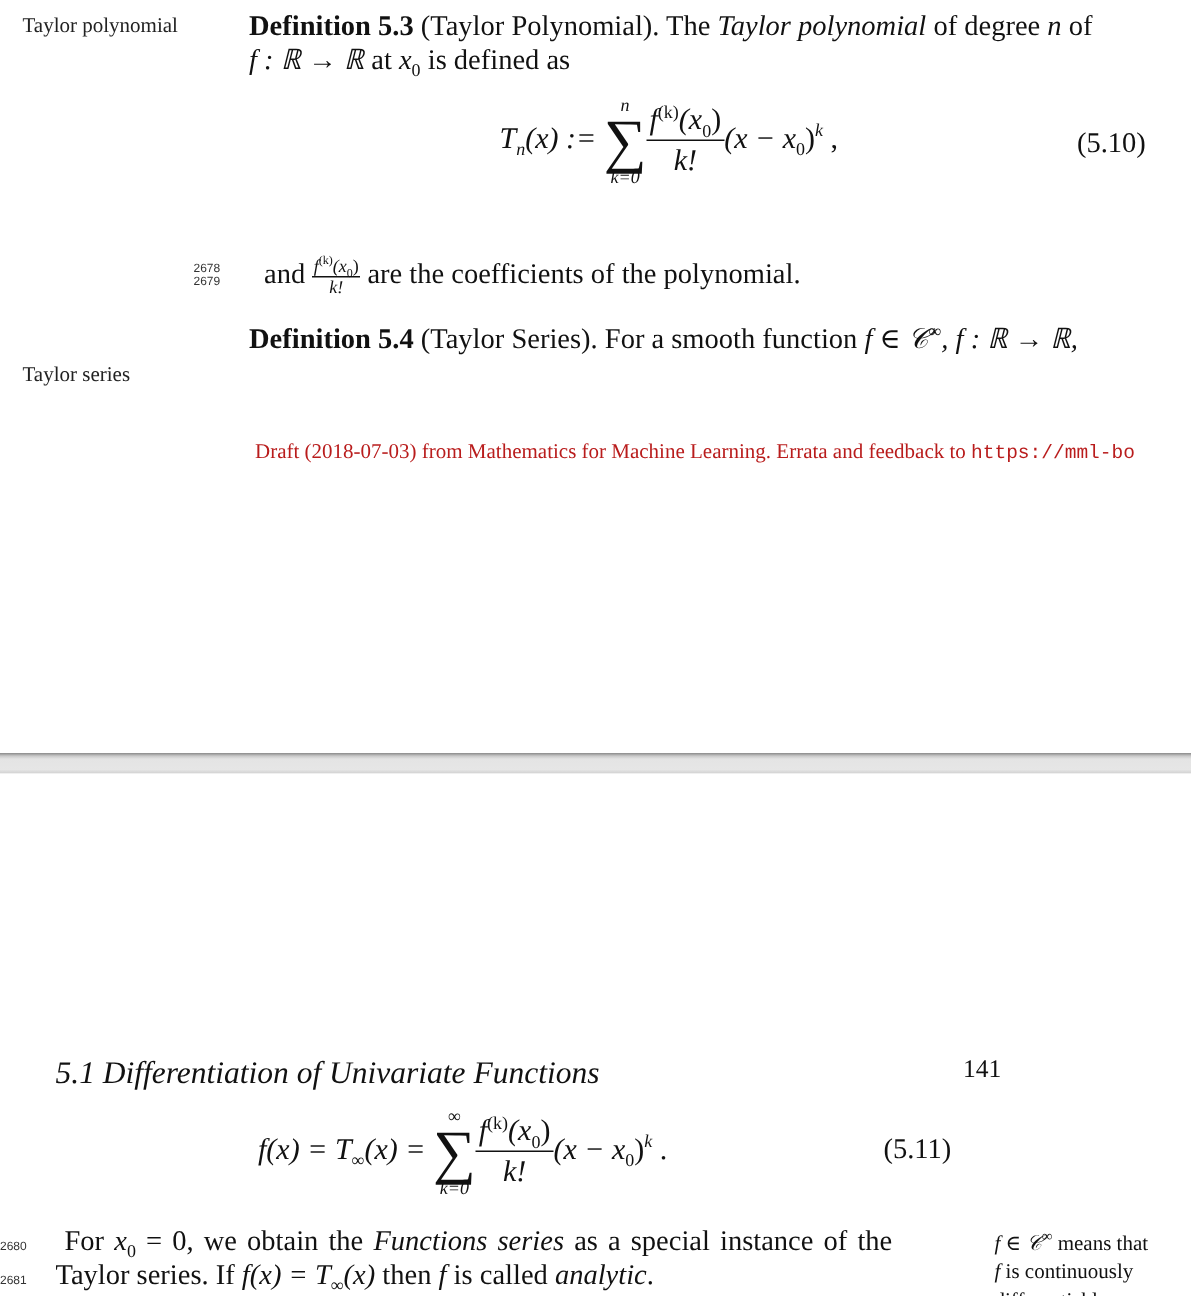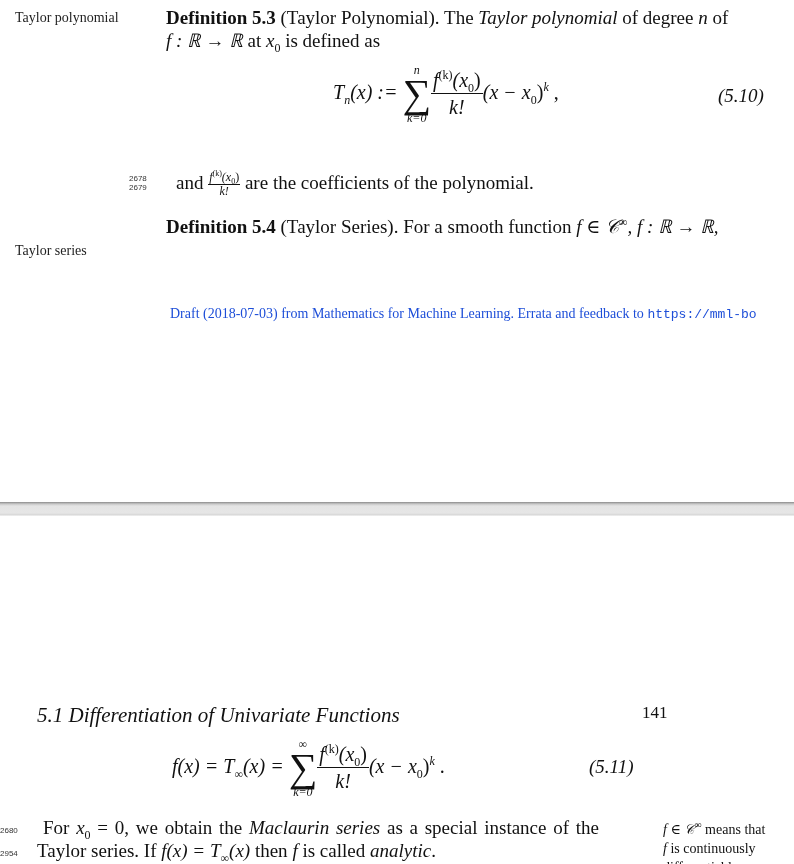--- a/index.html
+++ b/index.html
@@ -16,30 +16,30 @@
     background: linear-gradient(#8a8a8a 0px, #a9a9a9 1px, #c9c9c9 2px, #e4e4e4 4px, #e6e6e6 11px, #d6d6d6 13px, #fdfdfd 14px);
   }
   .abs { position: absolute; white-space: nowrap; }
   .margin-note { font-size: 14px; color: #222; }
   .lineno { font-family: "Liberation Sans", "DejaVu Sans", sans-serif; font-size: 8px; color: #333; }
   .body-text { font-size: 19px; line-height: 23px; }
   .m { font-style: italic; }
   b { font-weight: bold; }
   sub, sup { font-size: 12px; line-height: 0; }
   .eq { font-size: 20px; }
-  .eqno { font-size: 19px; font-style: italic; }
+  .eqno { font-size: 19px; }
   .frac { display: inline-block; vertical-align: middle; text-align: center; }
   .frac .num { display: block; border-bottom: 1px solid #111; padding: 0 2px 1px; }
   .frac .den { display: block; padding-top: 2px; }
   .sigma { display: inline-block; vertical-align: middle; text-align: center; line-height: 1; }
   .sigma .big { font-size: 40px; display: block; line-height: 36px; }
   .sigma .lim { font-size: 12px; display: block; font-style: italic; }
   .small-frac { display: inline-block; vertical-align: middle; text-align: center; font-size: 12px; line-height: 13px; }
   .small-frac .num { display: block; border-bottom: 1px solid #111; padding: 0 1px; }
-  .footer { font-size: 14px; color: #1d4ed8; margin-top: 12px; }
+  .footer { font-size: 14px; color: #b91c1c; }
   .mono { font-family: "Liberation Mono", "DejaVu Sans Mono", monospace; font-size: 13px; }
   .header { font-size: 21px; font-style: italic; }
   .pagenum { font-size: 17px; }
   .side-note { font-size: 14px; line-height: 19px; }
 </style>
 </head>
 <body>
 
 <div class="page page-top">
 
@@ -122,25 +122,25 @@
     <span>.</span>
   </div>
   <div class="abs eqno" style="left:589px; top:240px;">(5.11)</div>
 
   <div class="abs lineno" style="left:0px; top:310px;">2680</div>
   <div class="abs body-text" style="left:43px; top:300px; word-spacing:2px;">
     <span>For</span>
     <i>x</i><sub>0</sub>
     <span>= 0,</span>
     <span>we obtain the</span>
-    <i>Maclaurin series</i>
+    <i>Functions series</i>
     <span>as a special instance of the</span>
   </div>
 
-  <div class="abs lineno" style="left:0px; top:333px;">2954</div>
+  <div class="abs lineno" style="left:0px; top:333px;">2681</div>
   <div class="abs body-text" style="left:37px; top:323px;">
     <span>Taylor series. If</span>
     <i>f(x) = T</i><sub>∞</sub><i>(x)</i>
     <span>then</span>
     <i>f</i>
     <span>is called</span>
     <i>analytic</i><span>.</span>
   </div>
 
   <div class="abs side-note" style="left:663px; top:304px;">

